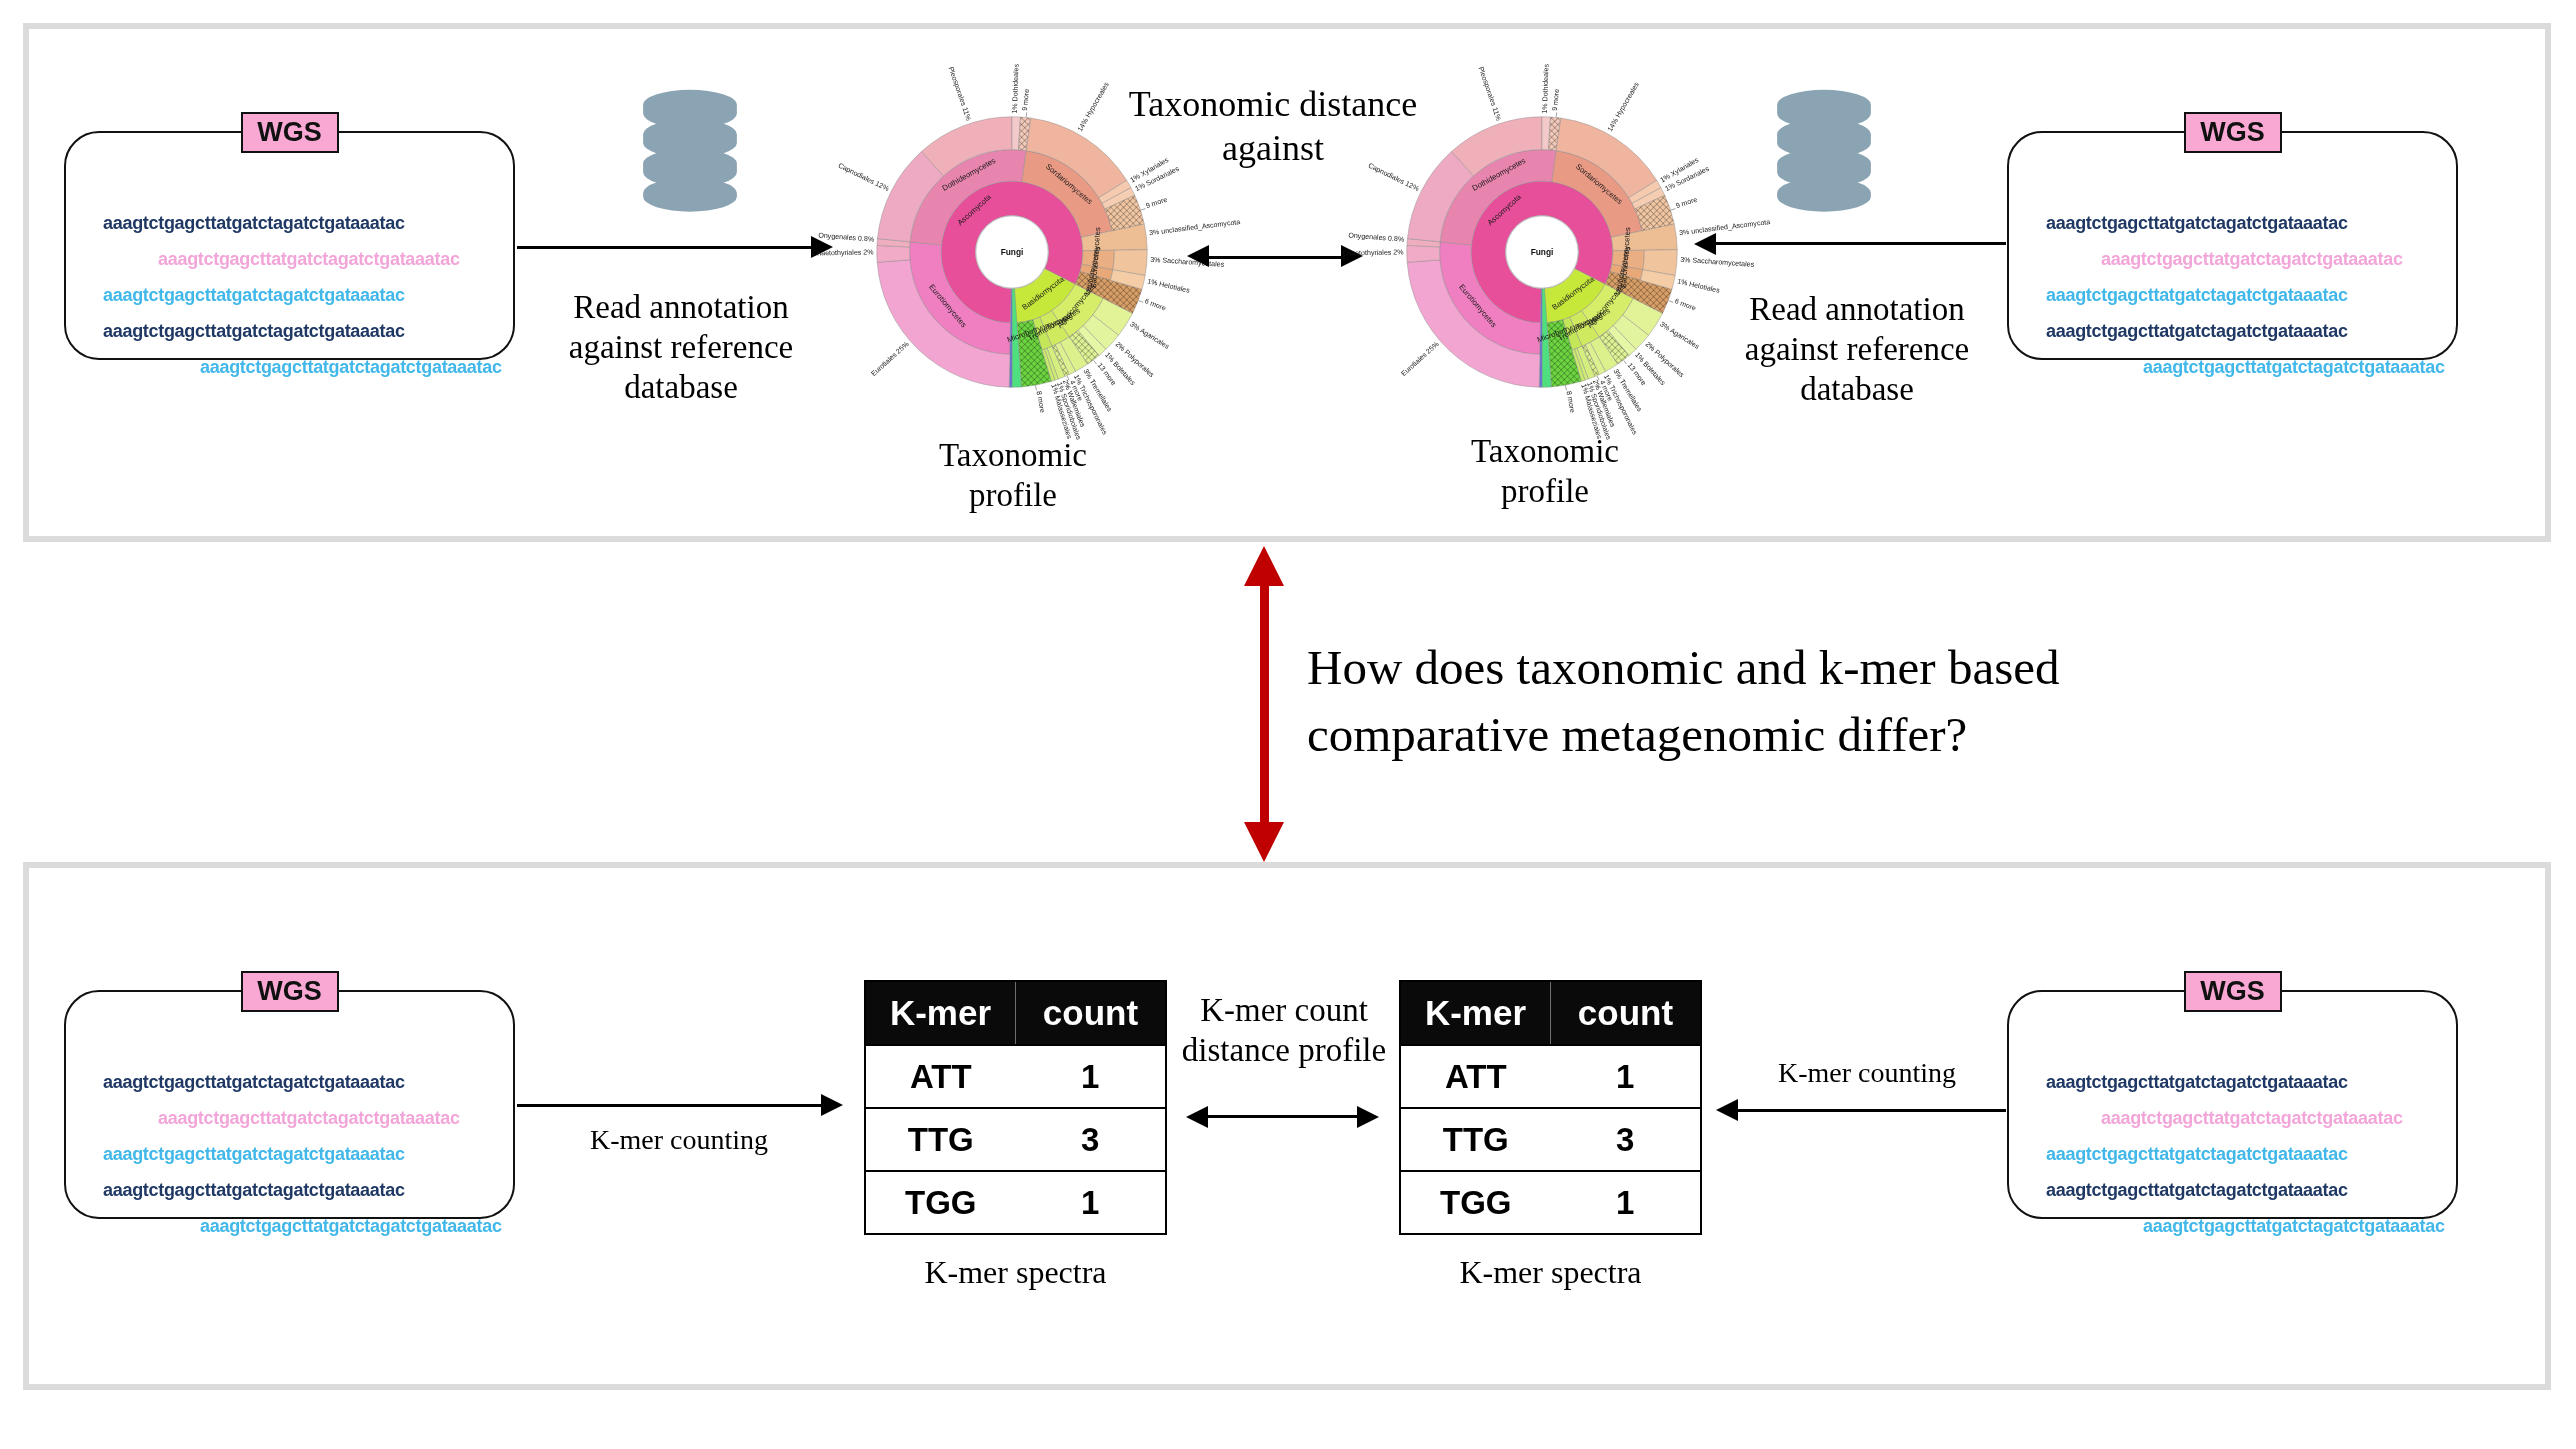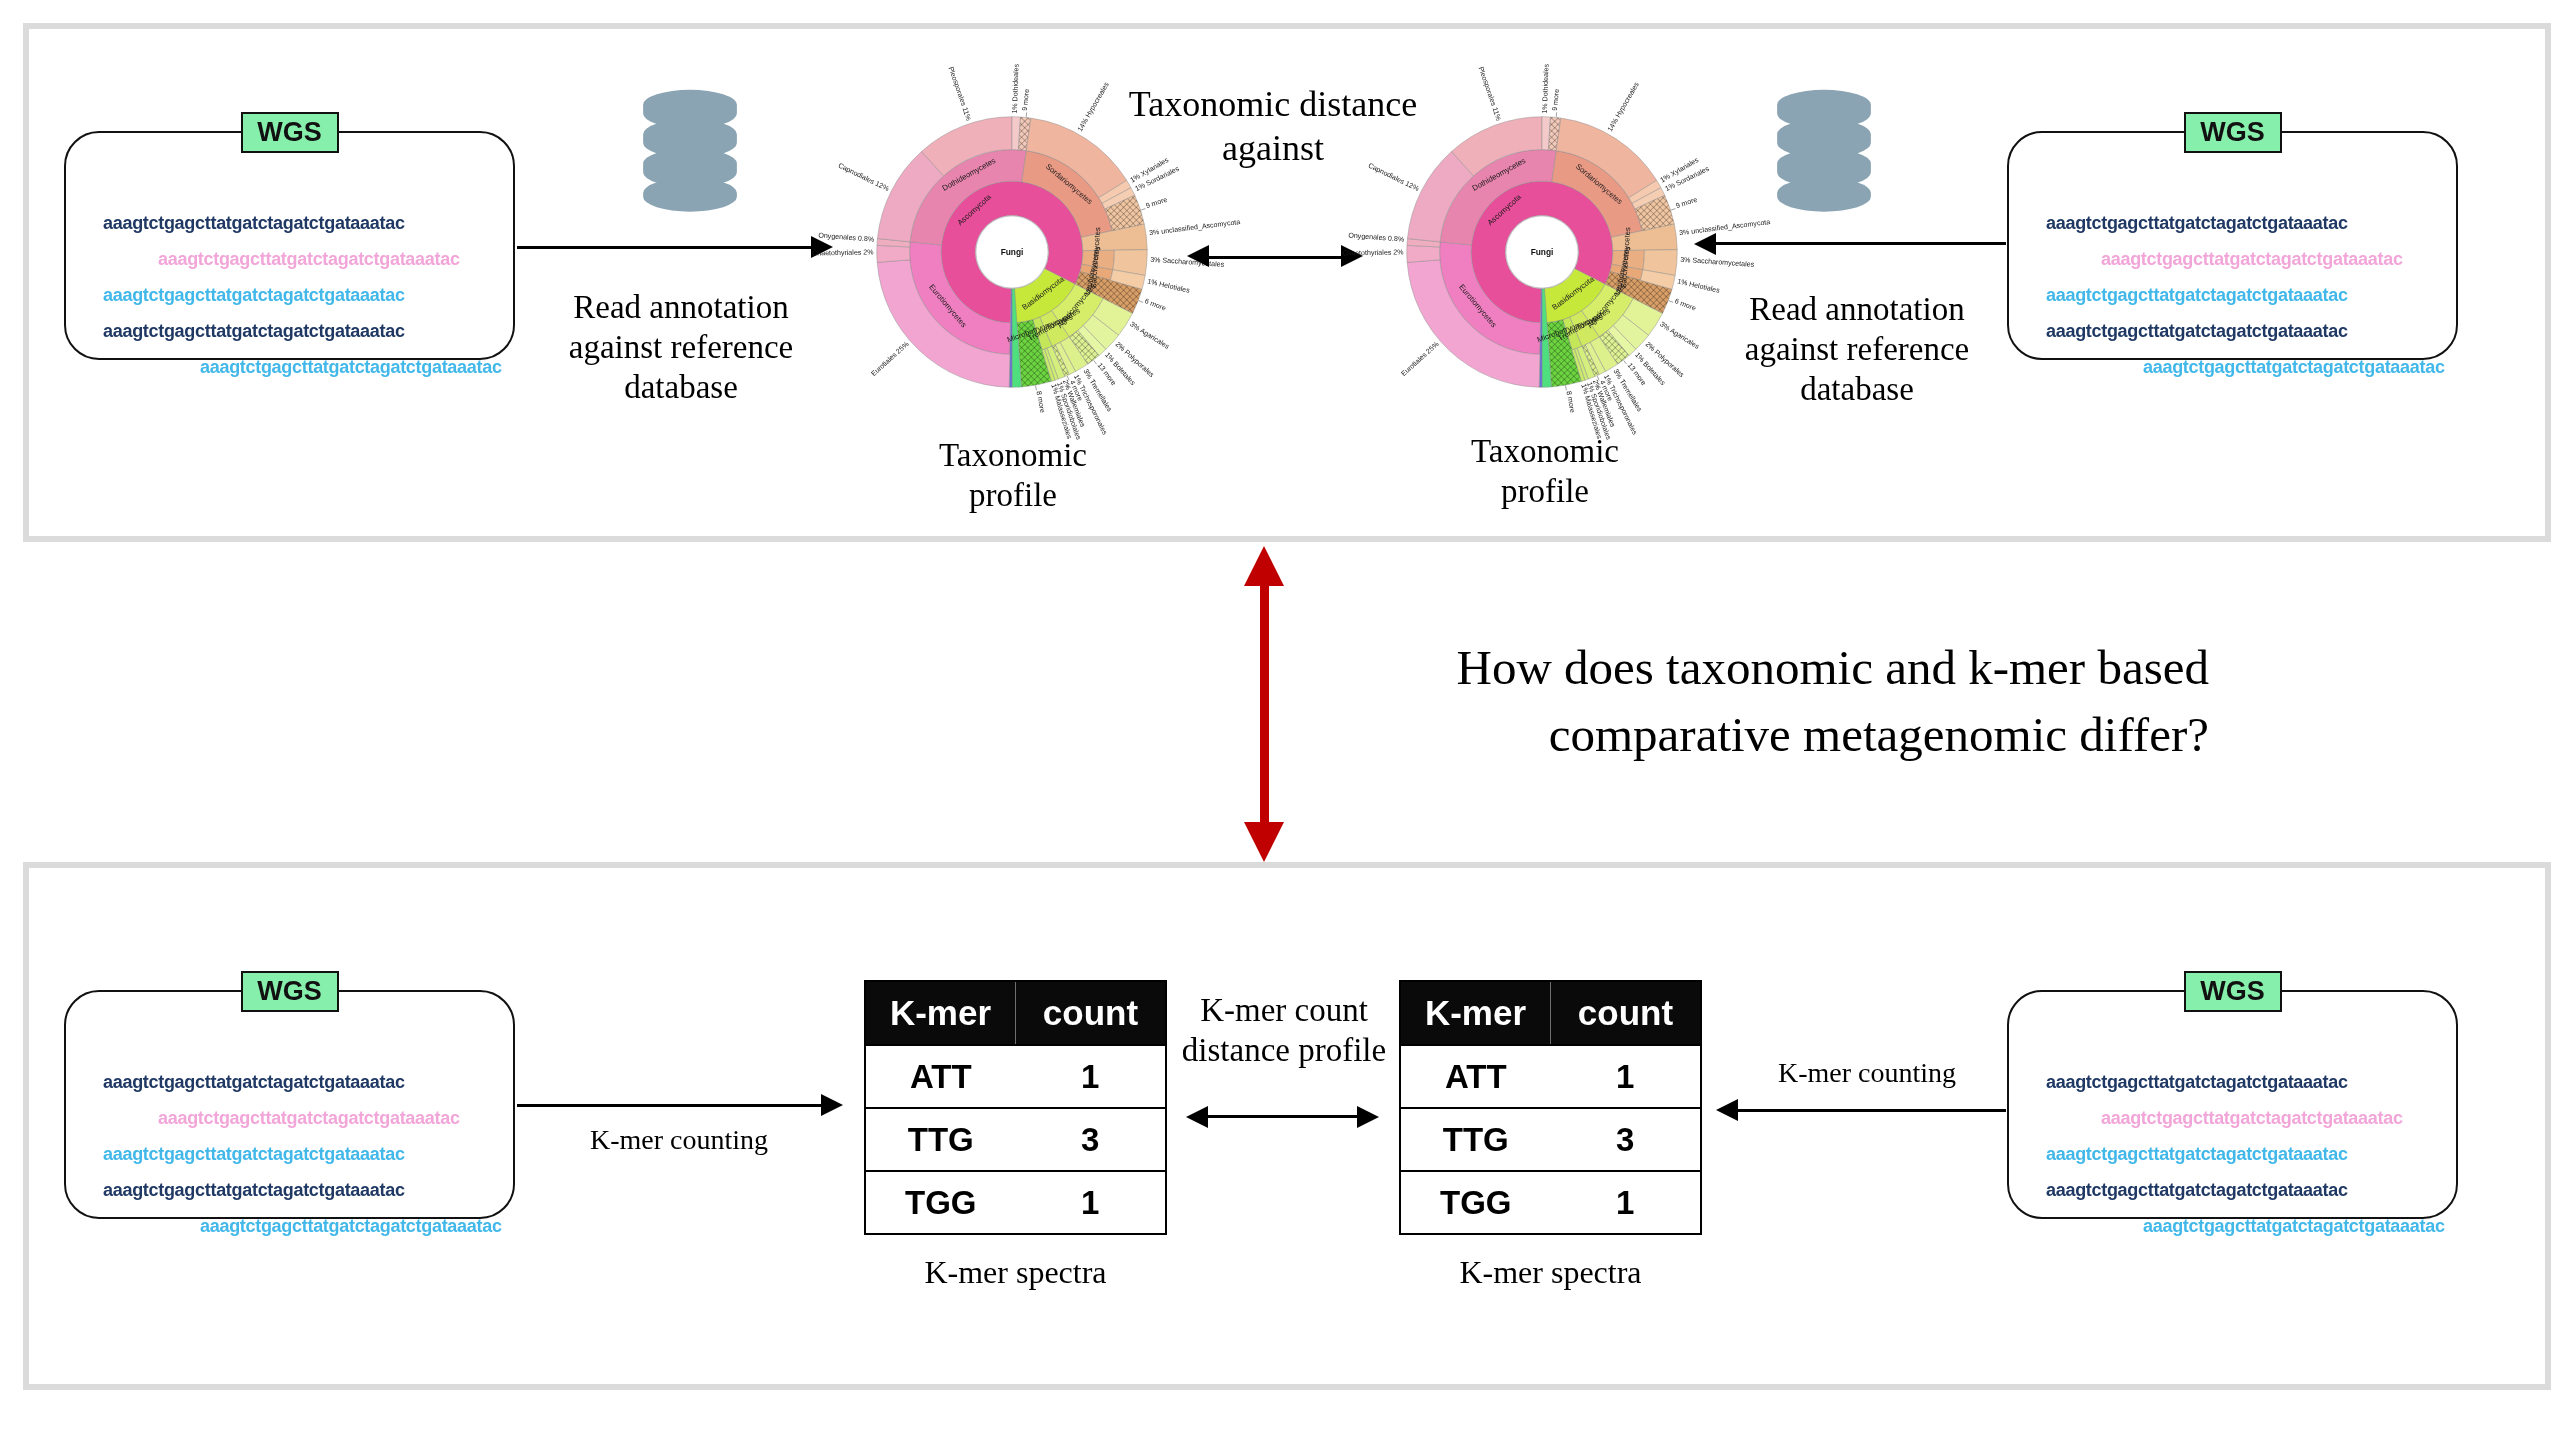--- a/index.html
+++ b/index.html
@@ -5,36 +5,36 @@
   html,body{margin:0;padding:0;background:#fff;}
   #canvas{position:relative;width:2576px;height:1449px;background:#fff;overflow:hidden;
           font-family:"Liberation Sans",sans-serif;}
   .panel{position:absolute;border:6.4px solid #dbdbdb;background:#fff;box-sizing:border-box;}
   #panel-top{left:23px;top:23px;width:2528px;height:519px;}
   #panel-bottom{left:23px;top:862px;width:2528px;height:528px;}
 
   .wgs-box{position:absolute;width:451px;height:229px;border:2.6px solid #111;border-radius:35px;
            background:#fff;box-sizing:border-box;}
   .wgs-tab{position:absolute;top:-20.6px;left:50%;transform:translateX(-50%);width:98px;height:41px;
-           border:2.6px solid #111;background:#86efac;display:flex;align-items:center;justify-content:center;
+           border:2.6px solid #111;background:#f9a8d4;display:flex;align-items:center;justify-content:center;
            font-size:27px;font-weight:600;color:#111;box-sizing:border-box;}
   .seq-lines{position:absolute;left:37px;top:30px;margin-top:42px;}
   .seq-line{font-size:18px;font-weight:bold;letter-spacing:-0.3px;height:36px;line-height:36px;white-space:nowrap;}
 
   .serif{font-family:"Liberation Serif",serif;color:#000;}
   .center-text{position:absolute;text-align:center;}
   .t-line{display:block;}
 
   .read-annot{font-size:33px;line-height:40px;}
   .tax-dist{font-size:36px;line-height:44px;}
   .tax-prof{font-size:33px;line-height:40px;}
   .kmer-label{font-size:28px;line-height:39px;}
   .kmer-dist{font-size:33px;line-height:40px;}
   .spectra{font-size:32px;}
-  .question{position:absolute;left:1307px;top:634px;width:902px;font-size:49px;line-height:67px;text-align:right;}
+  .question{position:absolute;left:1307px;top:634px;width:902px;font-size:49px;line-height:67px;text-align:left;}
 
   .hline{position:absolute;height:2.6px;background:#000;}
   .tri{position:absolute;width:0;height:0;border-style:solid;}
   .tri-right{border-width:11px 0 11px 22px;border-color:transparent transparent transparent #000;}
   .tri-left{border-width:11px 22px 11px 0;border-color:transparent #000 transparent transparent;}
 
   .red-shaft{position:absolute;left:1260px;top:580px;width:9px;height:246px;background:#c00000;}
   .red-head{position:absolute;width:0;height:0;border-style:solid;}
   #red-head-up{left:1244px;top:546px;border-width:0 20px 40px 20px;border-color:transparent transparent #c00000 transparent;}
   #red-head-down{left:1244px;top:822px;border-width:40px 20px 0 20px;border-color:#c00000 transparent transparent transparent;}

